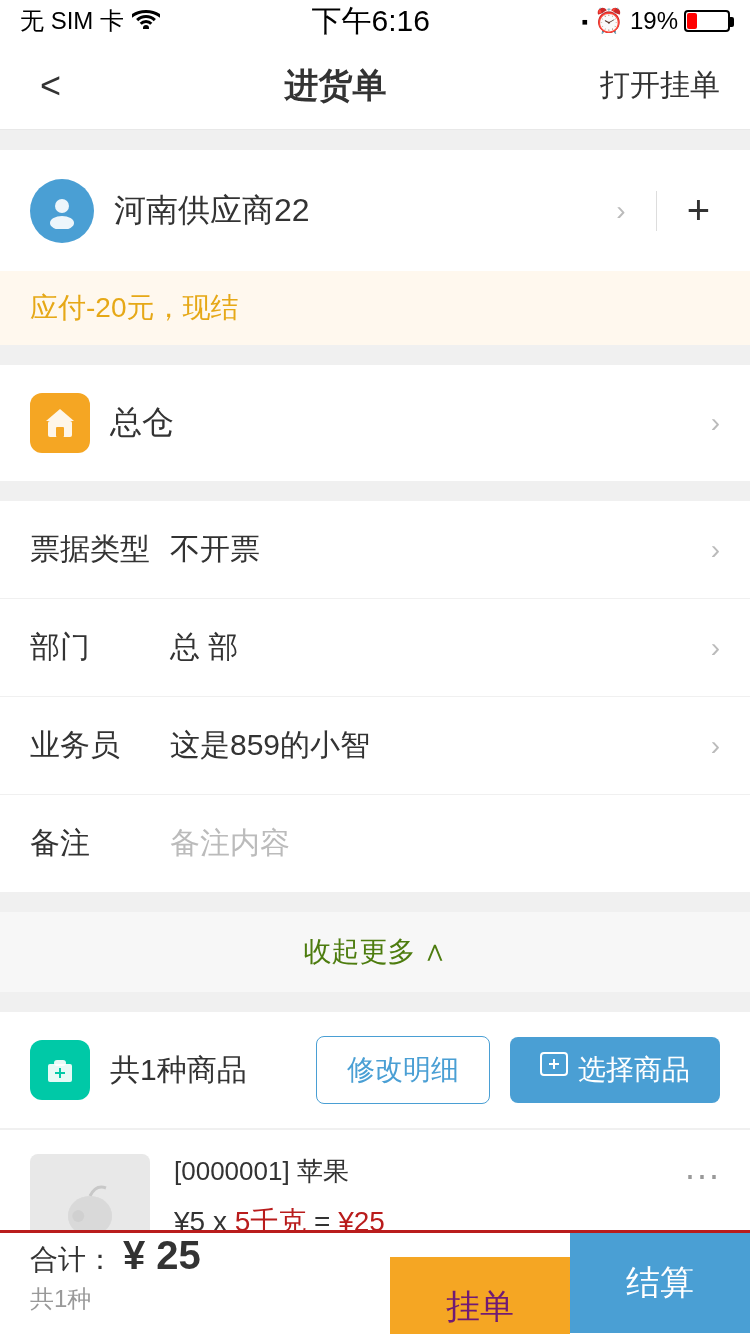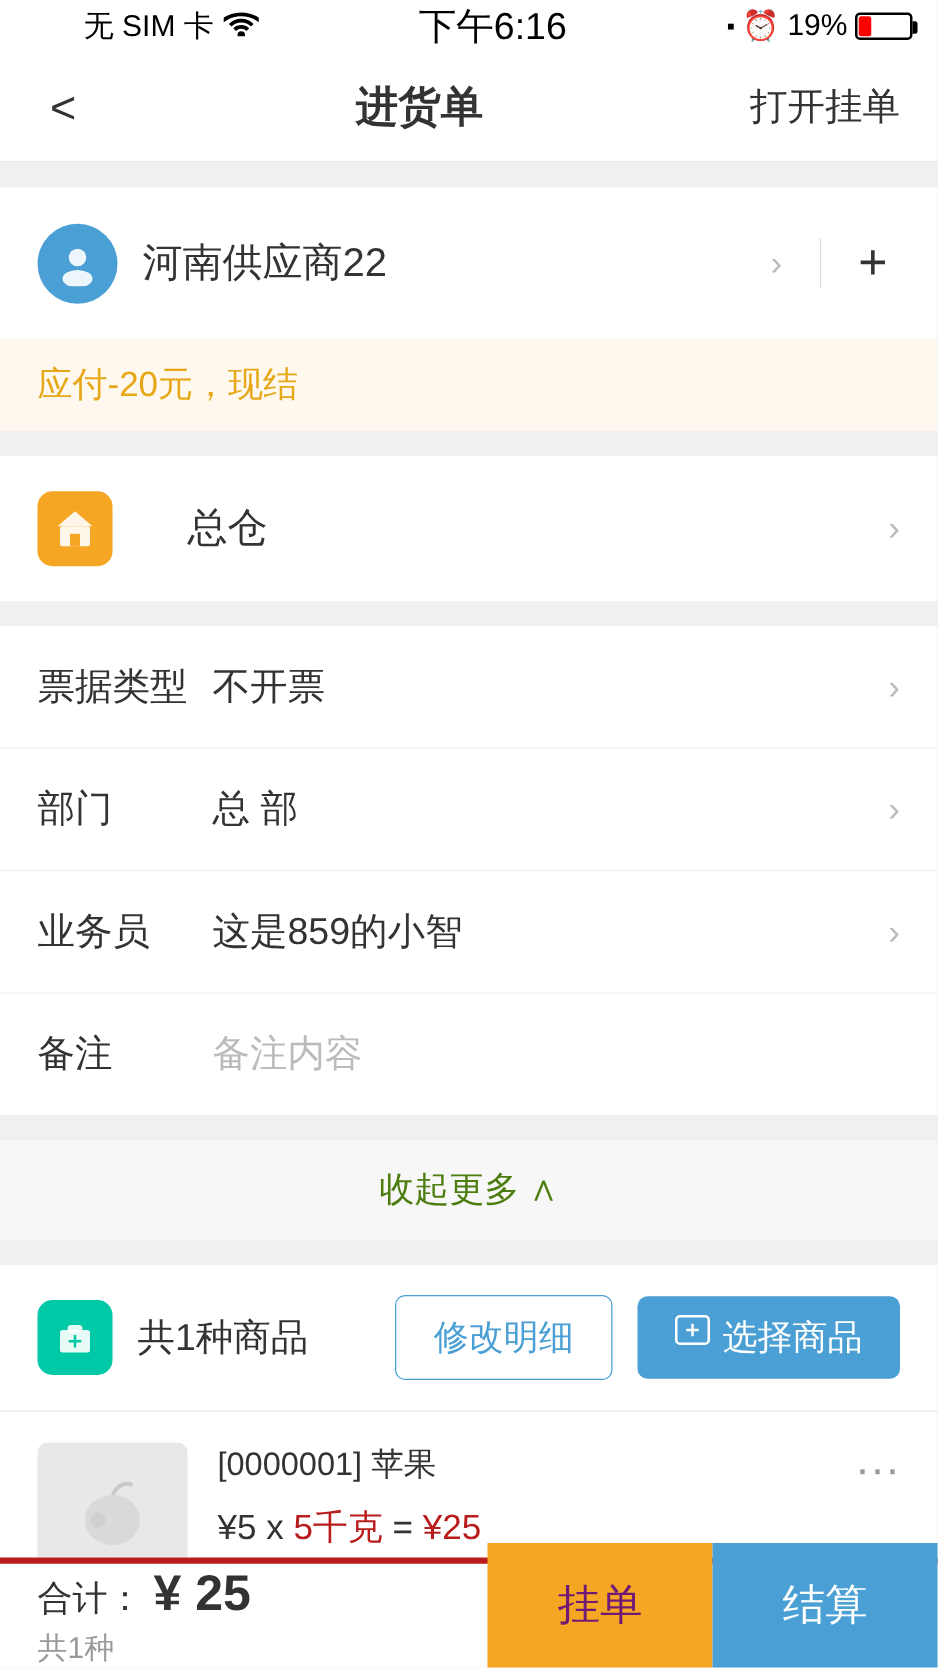--- a/index.html
+++ b/index.html
@@ -18,21 +18,21 @@
       width: 750px;
       height: 42px;
       background: #fff;
       display: flex;
       align-items: center;
       justify-content: space-between;
       padding: 0 20px;
       font-size: 24px;
       color: #000;
     }
-    .status-left { display: flex; align-items: center; gap: 8px; margin-left: 47px; }
+    .status-left { display: flex; align-items: center; gap: 8px; }
     .status-center { font-size: 30px; font-weight: 500; }
     .status-right { display: flex; align-items: center; gap: 6px; font-size: 24px; }
     .battery-icon {
       width: 46px; height: 22px; border: 2px solid #000; border-radius: 4px;
       position: relative; display: inline-block;
     }
     .battery-icon::after {
       content: '';
       position: absolute; right: -6px; top: 5px;
       width: 4px; height: 10px; background: #000; border-radius: 0 2px 2px 0;
@@ -107,21 +107,21 @@
       display: flex; align-items: center;
       padding: 28px 0;
     }
     .warehouse-icon {
       width: 60px; height: 60px; border-radius: 12px;
       background: #f5a623;
       display: flex; align-items: center; justify-content: center;
       margin-right: 20px; flex-shrink: 0;
       font-size: 30px; color: #fff;
     }
-    .warehouse-name { flex: 1; font-size: 32px; color: #333; margin-left: 40px; }
+    .warehouse-name { flex: 1; font-size: 32px; color: #333; }
     .arrow-right { color: #bbb; font-size: 28px; }
 
     
     .form-section {
       background: #fff;
     }
     .form-row {
       display: flex; align-items: center;
       padding: 28px 30px;
       border-bottom: 1px solid #f0f0f0;
@@ -207,24 +207,24 @@
     .price-highlight { color: #b91c1c; font-weight: 500; }
     .product-more {
       width: 60px; display: flex; align-items: flex-start; justify-content: flex-end;
       color: #999; font-size: 36px; cursor: pointer;
     }
 
     
     .bottom-bar {
       position: fixed;
       bottom: 0; left: 0; width: 750px;
-      height: 88px;
-      display: flex; align-items: flex-end;
-      background: #fff;
-      border-top: 5px solid #b91c1c;
+      height: 104px;
+      display: flex; align-items: flex-start;
+      background: #fff;
+      border-top: 3px solid #b91c1c;
     }
     .total-section {
       flex: 1;
       padding: 0 30px;
     }
     .total-amount { font-size: 32px; color: #333; font-weight: 500; }
     .total-amount span.label { font-size: 28px; color: #333; font-weight: normal; }
     .total-amount span.money { font-size: 40px; font-weight: 600; }
     .total-count { font-size: 24px; color: #999; margin-top: 4px; }
     .btn-hang {

